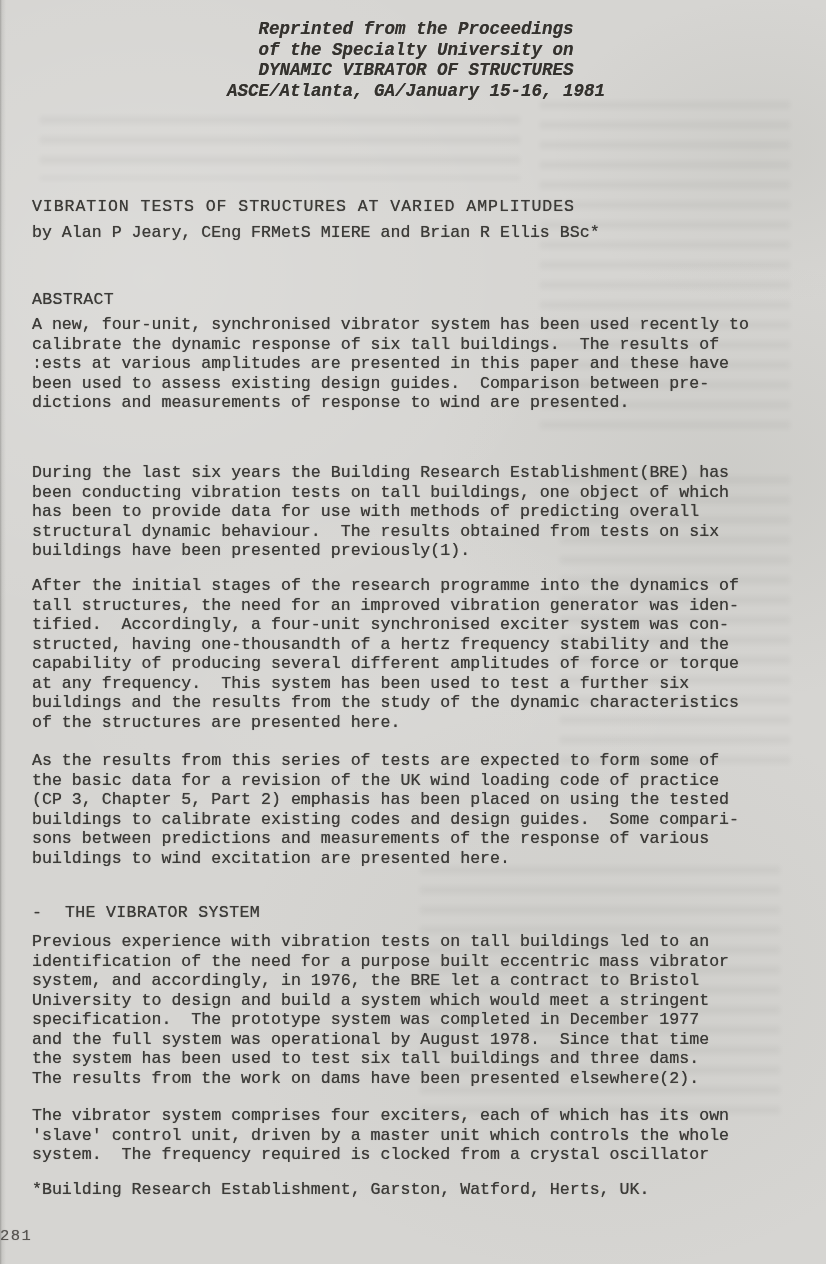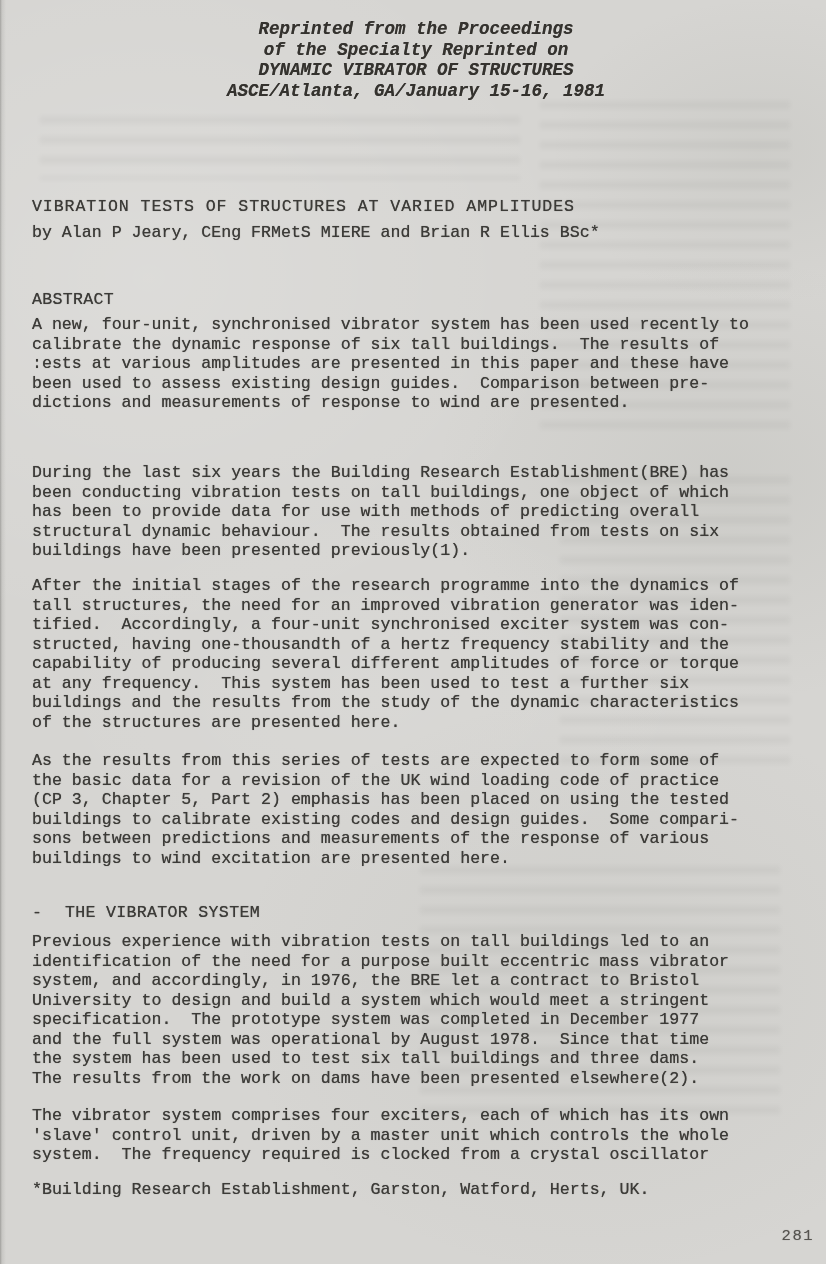--- a/index.html
+++ b/index.html
@@ -78,41 +78,41 @@
   .intro-p3 { top: 751px; }
   .vib-heading { top: 903px; }
   .vib-p1 { top: 932px; }
   .vib-p2 { top: 1106px; }
   .footnote { top: 1180px; }
   .page-number {
     position: absolute;
     top: 1227px;
     left: 0;
     right: 12px;
-    text-align: right;
+    text-align: left;
     font-family: "Liberation Mono", "DejaVu Sans Mono", monospace;
     font-size: 15.5px;
     letter-spacing: 1.5px;
     color: #565450;
     text-shadow: 0 0 0.8px rgba(86,84,80,0.6);
   }
 </style>
 </head>
 <body>
 
 <div class="page">
 
   <div class="bleed b1"></div>
   <div class="bleed b2"></div>
   <div class="bleed b3"></div>
   <div class="bleed b4"></div>
 
   <div class="reprint-header">
     <div>Reprinted from the Proceedings</div>
-    <div>of the Specialty Reprinted on</div>
+    <div>of the Specialty University on</div>
     <div>DYNAMIC VIBRATOR OF STRUCTURES</div>
     <div>ASCE/Atlanta, GA/January 15-16, 1981</div>
   </div>
 
   <div class="mono doc-title">VIBRATION TESTS OF STRUCTURES AT VARIED AMPLITUDES</div>
 
   <div class="mono doc-byline">by Alan P Jeary, CEng FRMetS MIERE and Brian R Ellis BSc*</div>
 
   <div class="mono abstract-heading sec-heading">ABSTRACT</div>
 

